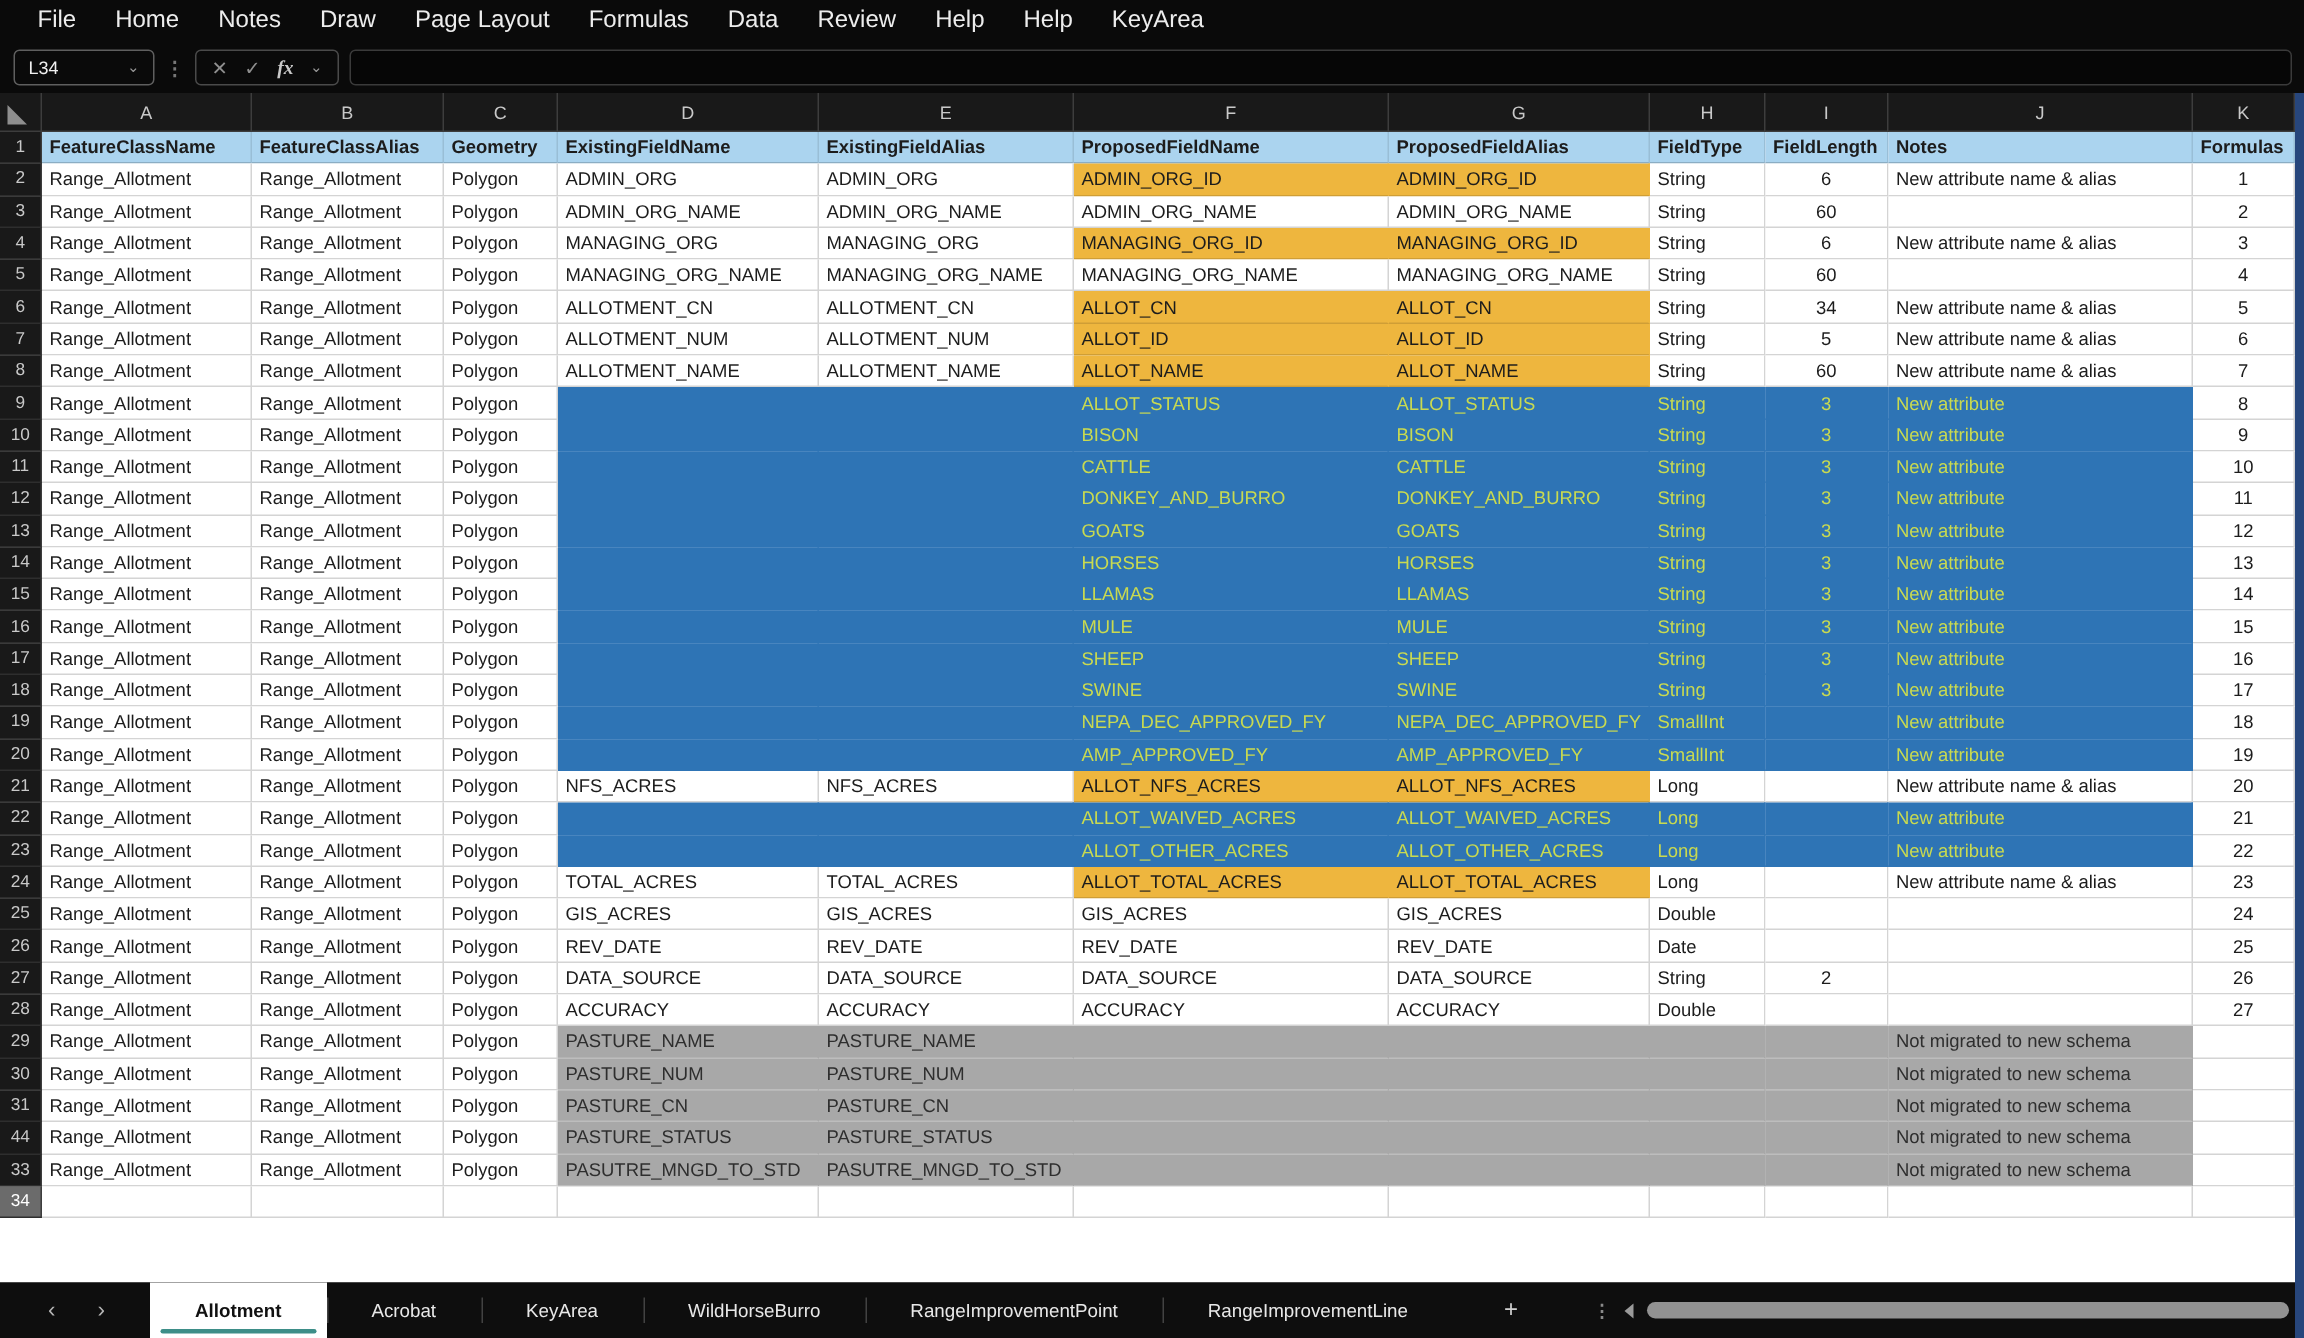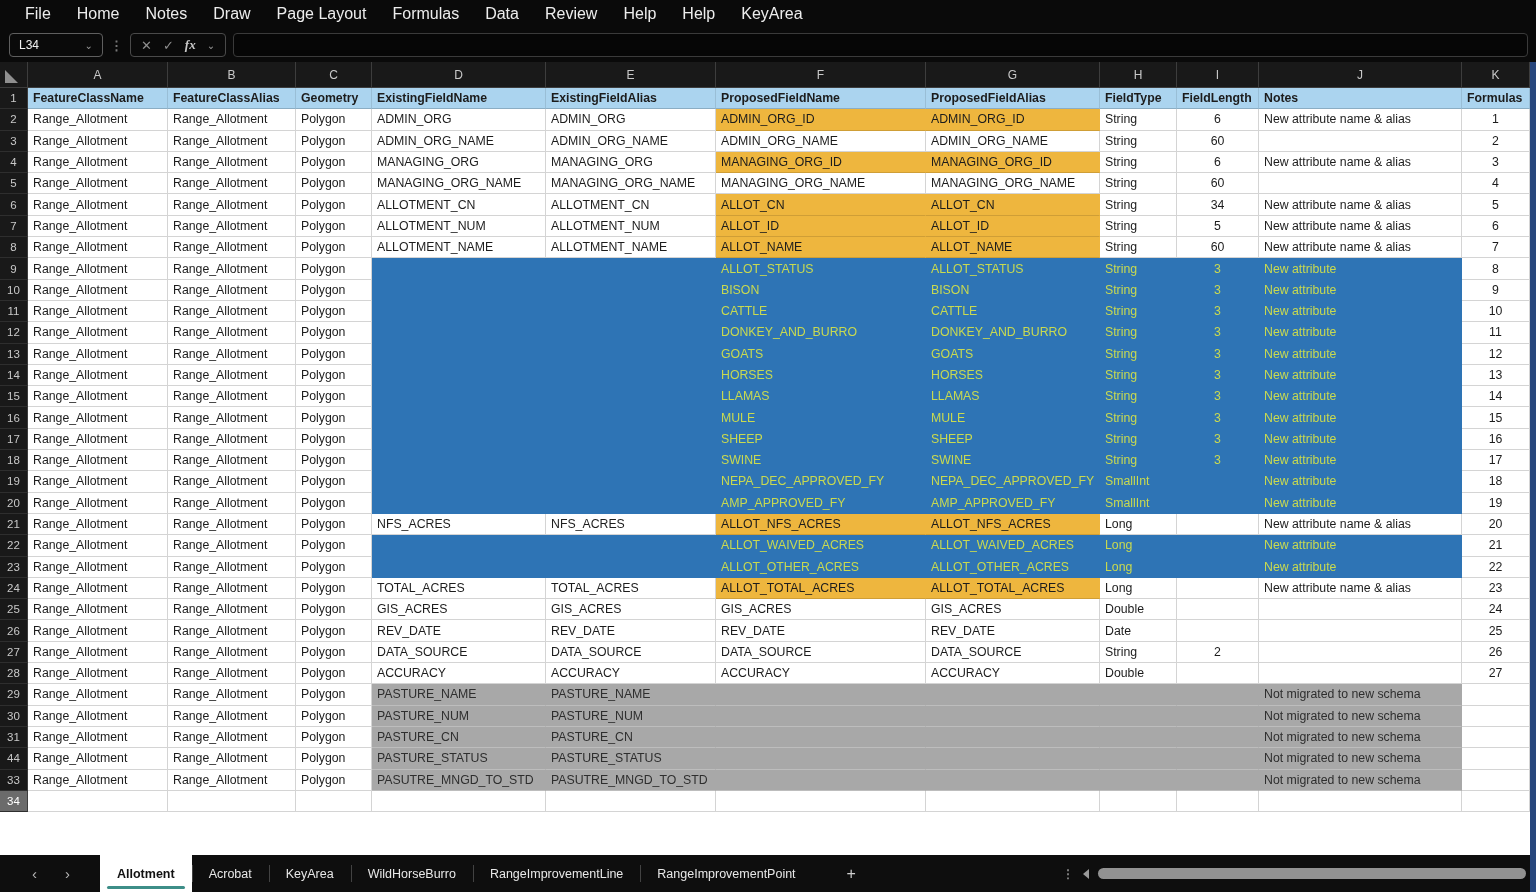--- a/index.html
+++ b/index.html
@@ -46,21 +46,21 @@
     border-right-color:var(--highlight-orange); border-bottom-color:rgba(0,0,0,0.13); }
   .cell.c-blue { background:var(--highlight-blue); color:var(--blue-text);
     border-right-color:var(--highlight-blue); border-bottom-color:var(--highlight-blue); }
   .cell.c-gray { background:var(--not-migrated-gray); color:#2e2e2e;
     border-right-color:var(--not-migrated-gray); border-bottom-color:#bdbdbd; }
   
   .tabbar { height:37px; background:#0e0e0e; display:flex; align-items:center; position:relative; }
   .navbtns { display:flex; gap:28px; margin:0 30px 0 32px; color:#b5b5b5; font-size:15px; }
   .navbtn { cursor:default; }
   .tabs { display:flex; align-items:stretch; height:100%; }
-  .tab { display:flex; align-items:center; padding:0 17px; color:#e8e8e8; font-size:12.5px; position:relative; cursor:default; }
+  .tab { display:flex; align-items:center; padding:0 30px; color:#e8e8e8; font-size:12.5px; position:relative; cursor:default; }
   .tab:not(.active)::before { content:""; position:absolute; left:0; top:10px; bottom:10px; width:1px; background:#424242; }
   .tab.active { background:#ffffff; color:#111; font-weight:bold; }
   .tab.active::after { content:""; position:absolute; left:7px; right:7px; bottom:3px; height:3px;
     background:var(--active-tab-underline); border-radius:2px; }
   .addtab { color:#cfcfcf; font-size:16px; padding:0 16px; margin-left:18px; }
   .hscroll { position:absolute; right:10px; top:0; bottom:0; display:flex; align-items:center; gap:9px; }
   .hs-dots { color:#8a8a8a; font-size:12px; font-weight:bold; }
   .hs-arrow { width:0; height:0; border-top:5px solid transparent; border-bottom:5px solid transparent;
     border-right:6px solid #9a9a9a; }
   .hs-thumb { width:428px; height:11px; background:#929292; border-radius:6px; }
@@ -599,22 +599,22 @@
 <div class="tabbar">
   <div class="navbtns">
     <span class="navbtn">‹</span>
     <span class="navbtn">›</span>
   </div>
   <div class="tabs" id="tabs">
       <div class="tab active">Allotment</div>
       <div class="tab">Acrobat</div>
       <div class="tab">KeyArea</div>
       <div class="tab">WildHorseBurro</div>
+      <div class="tab">RangeImprovementPoint</div>
       <div class="tab">RangeImprovementLine</div>
-      <div class="tab">RangeImprovementPoint</div>
     </div>
   <span class="addtab">+</span>
   <div class="hscroll">
     <span class="hs-dots">⋮</span>
     <span class="hs-arrow"></span>
     <div class="hs-thumb"></div>
   </div>
 </div>
 
 <div class="vedge"></div>

